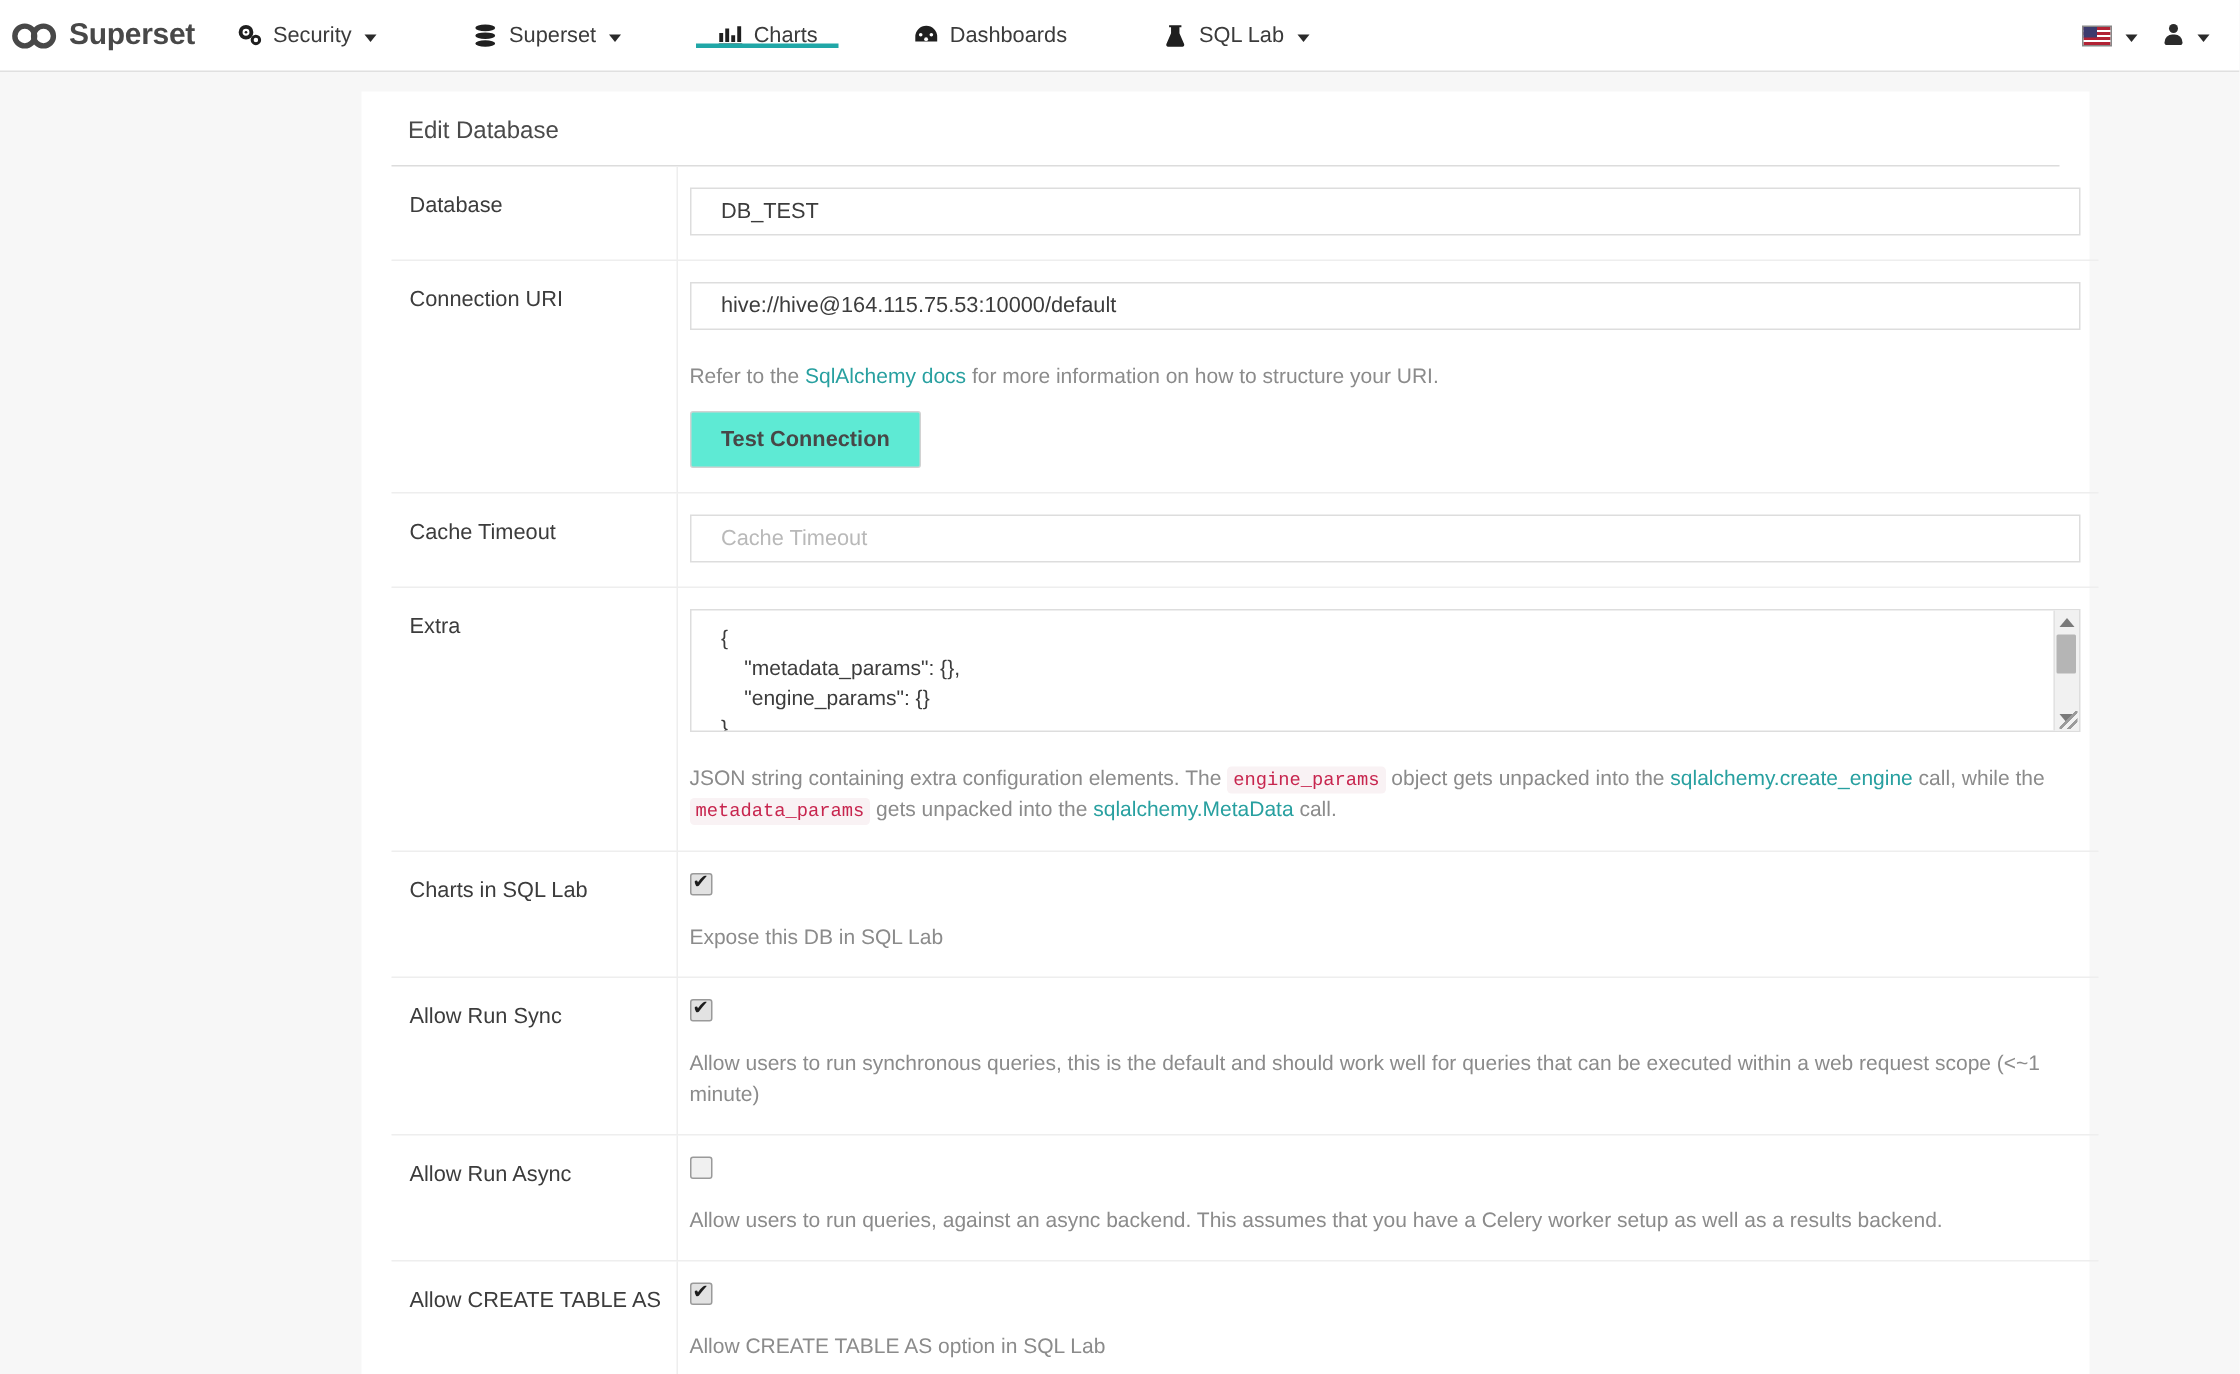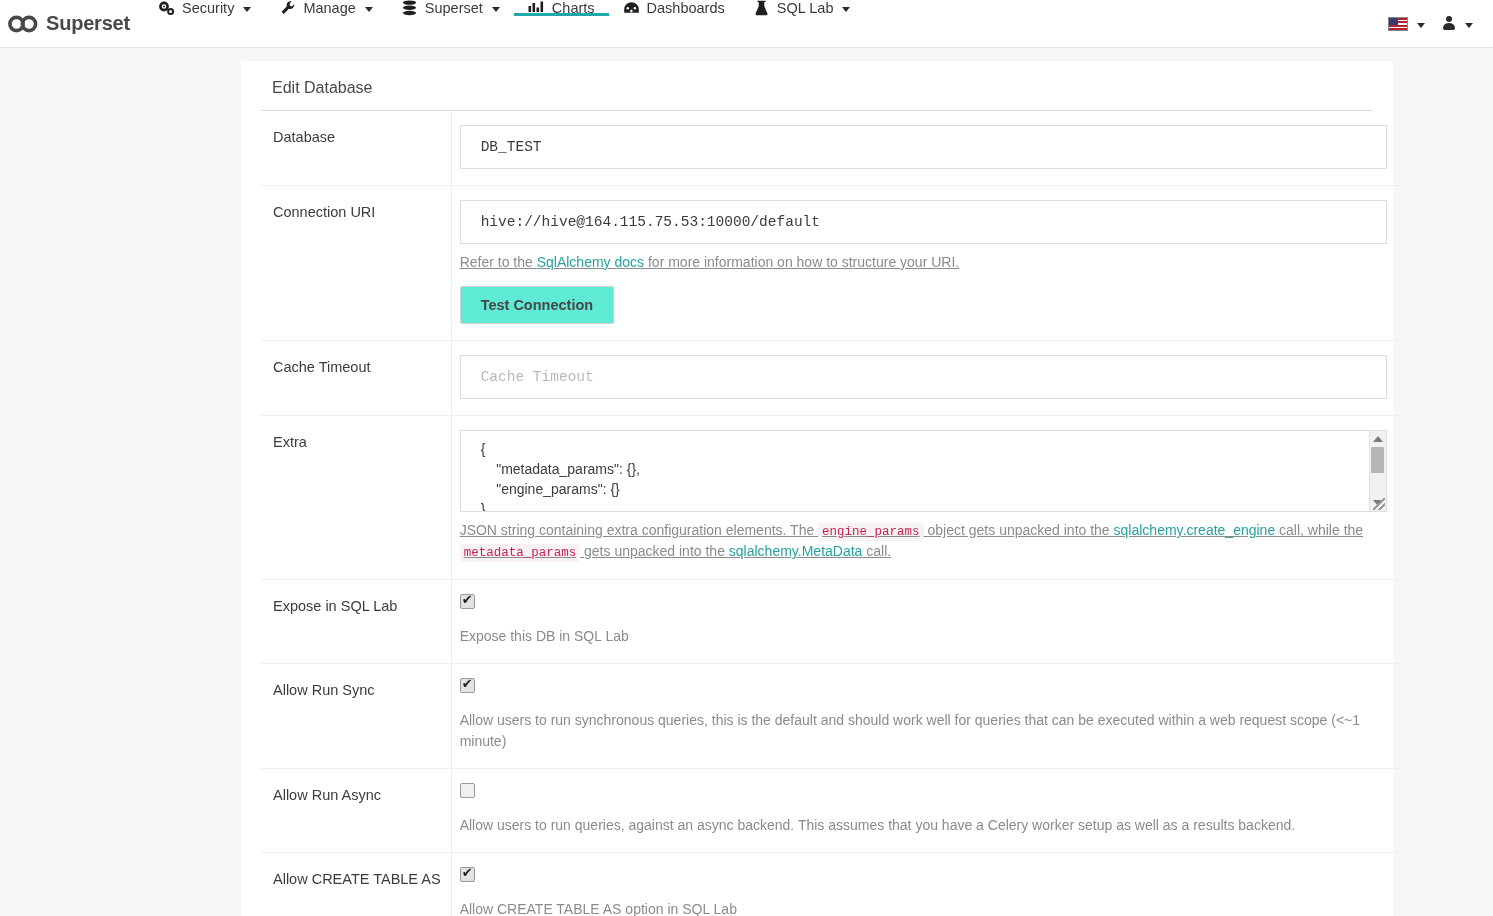--- a/index.html
+++ b/index.html
@@ -25,21 +25,21 @@
     display: flex; align-items: center;
     padding: 0 14px 0 8px;
     gap: 8px;
     text-decoration: none;
   }
   .brand-mark { display: block; }
   .brand-text {
     font-size: 20px; font-weight: bold; color: #484848;
     letter-spacing: -0.2px;
   }
-  .nav-items { display: flex; align-items: flex-start; }
+  .nav-items { display: flex; align-items: center; gap: 36px; }
   .nav-item {
     display: flex; align-items: center; gap: 7px;
     padding: 0 14px;
     font-size: 14.5px; color: #3b3b3b;
     cursor: pointer; position: relative;
     white-space: nowrap;
   }
   .nav-item.active::after {
     content: ""; position: absolute; left: 0; right: 0; bottom: 0;
     height: 3px; background: #20a7a7;
@@ -98,34 +98,33 @@
   td.lbl {
     width: 198px;
     padding: 18px 10px 18px 12px;
     font-size: 14.5px; color: #3c3c3c;
     border-right: 1px solid #eeeeee;
     white-space: nowrap;
   }
   td.fld { padding: 14px 12px 16px 8px; }
 
   .inp {
-    display: block; width: 927px; height: 44px;
+    display: block; width: 927px; height: 32px;
     border: 1px solid #dddddd; background: #fff;
     padding: 0 14px 0 20px;
-    font-family: Liberation Mono, monospace;
+    font-family: Liberation Sans, sans-serif;
     font-size: 14.5px; color: #3c3c3c;
     outline: none;
   }
   .inp::placeholder { color: #b9b9b9; }
 
   .help {
     font-size: 14px; color: #8b8b8b;
-    margin-top: 8px; line-height: 1.45;
+    margin-top: 20px; line-height: 1.45;
     max-width: 930px;
-    text-decoration: underline;
   }
   a.tlink { color: #28a0a0; text-decoration: none; }
   code.ccode {
     font-family: "Liberation Mono", monospace;
     font-size: 12.5px; color: #c7254e; background: #f9f2f4;
     padding: 2px 4px; border-radius: 3px; white-space: nowrap;
   }
 
   .btn-test {
     margin-top: 14px;
@@ -211,29 +210,20 @@
         <svg width="17" height="15" viewBox="0 0 17 15" xmlns="http://www.w3.org/2000/svg">
           <circle cx="6" cy="5.5" r="3.6" fill="none" stroke="#1f1f1f" stroke-width="2.6"></circle>
           <circle cx="6" cy="5.5" r="0.9" fill="#1f1f1f"></circle>
           <circle cx="12.6" cy="10.6" r="2.5" fill="none" stroke="#1f1f1f" stroke-width="2"></circle>
         </svg>
       </span>
       <span>Security</span>
       <span class="caret"></span>
     </div>
 
-    <div class="nav-item">
-      <span class="nav-ico">
-        <svg width="16" height="16" viewBox="0 0 16 16" xmlns="http://www.w3.org/2000/svg">
-          <path d="M11.4 1.2a4.2 4.2 0 0 0-4.7 5.4L1.6 11.7l2.2 2.2 5.1-5.1a4.2 4.2 0 0 0 5.4-4.7l-2.3 2.3-1.9-.5-.5-1.9z" fill="#1f1f1f"></path>
-        </svg>
-      </span>
-      <span>Manage</span>
-      <span class="caret"></span>
-    </div>
 
     <div class="nav-item">
       <span class="nav-ico">
         <svg width="15" height="16" viewBox="0 0 15 16" xmlns="http://www.w3.org/2000/svg">
           <ellipse cx="7.5" cy="2.6" rx="6.6" ry="2.2" fill="#1f1f1f"></ellipse>
           <ellipse cx="7.5" cy="7.8" rx="6.6" ry="2.2" fill="#1f1f1f"></ellipse>
           <ellipse cx="7.5" cy="13" rx="6.6" ry="2.2" fill="#1f1f1f"></ellipse>
         </svg>
       </span>
       <span>Superset</span>
@@ -338,21 +328,21 @@
           </div>
           <div class="grip"></div>
         </div>
         <div class="help">
           <span>JSON string containing extra configuration elements. The </span><code class="ccode">engine_params</code><span> object gets unpacked into the </span><a class="tlink" href="#">sqlalchemy.create_engine</a><span> call, while the </span><code class="ccode">metadata_params</code><span> gets unpacked into the </span><a class="tlink" href="#">sqlalchemy.MetaData</a><span> call.</span>
         </div>
       </td>
     </tr>
 
     <tr>
-      <td class="lbl">Expose in SQL Lab</td>
+      <td class="lbl">Charts in SQL Lab</td>
       <td class="fld">
         <span class="cbx on"></span>
         <div class="cbx-help">Expose this DB in SQL Lab</div>
       </td>
     </tr>
 
     <tr>
       <td class="lbl">Allow Run Sync</td>
       <td class="fld">
         <span class="cbx on"></span>

